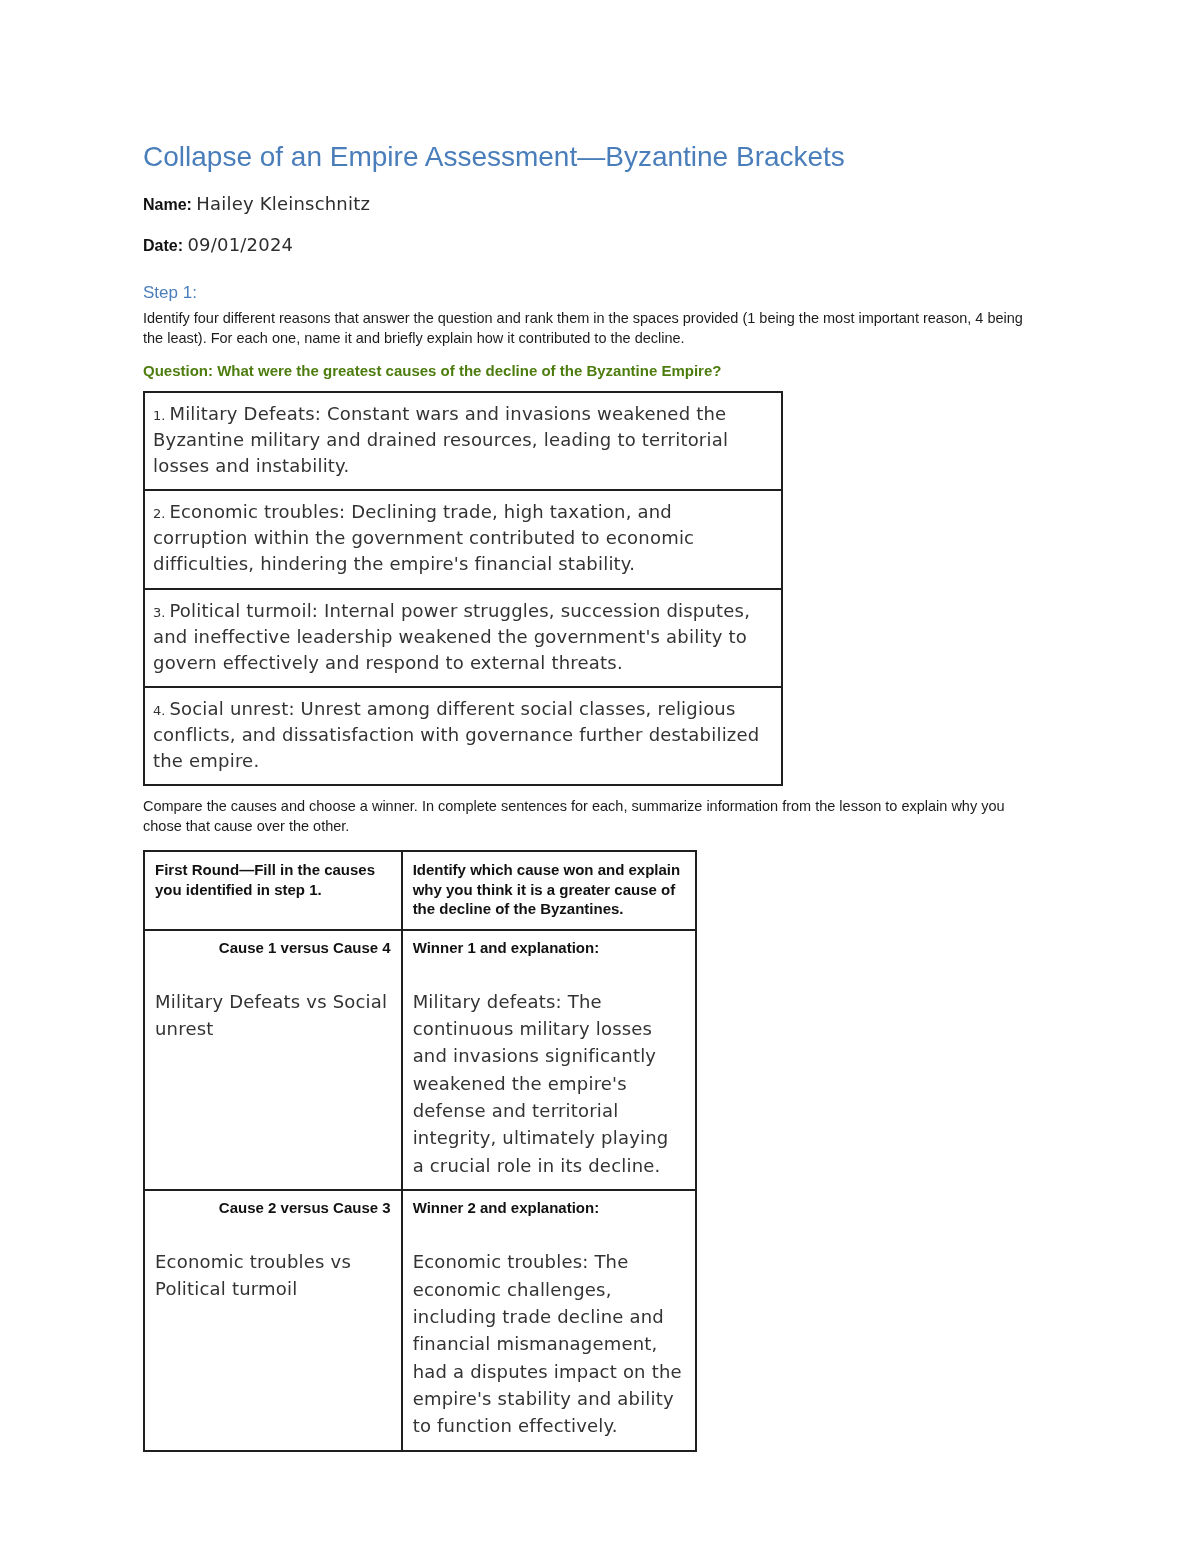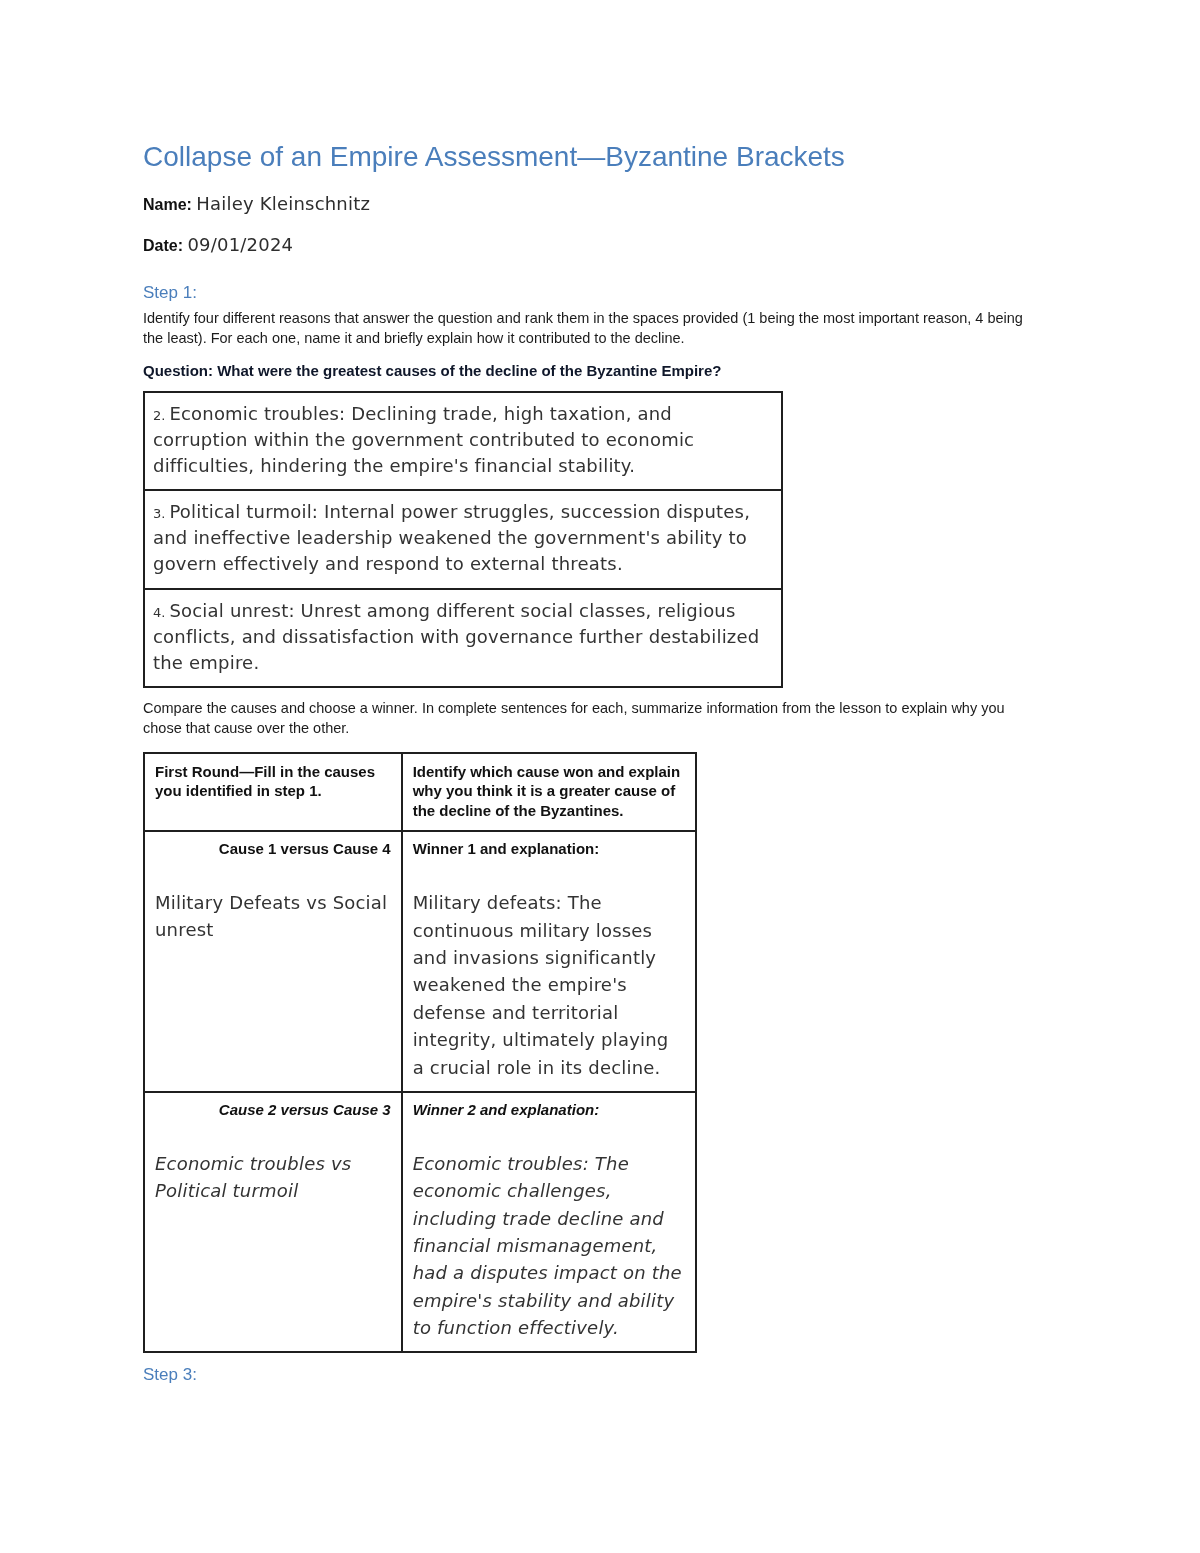--- a/index.html
+++ b/index.html
@@ -44,21 +44,21 @@
   .instructions {
     font-size: 14.5px;
     line-height: 1.38;
     color: #1c1c1c;
     margin-bottom: 14px;
     max-width: 900px;
   }
   .question-line {
     font-size: 15px;
     font-weight: 700;
-    color: #0f172a;
+    color: #4d7c0f;
     margin-bottom: 12px;
   }
   table { border-collapse: collapse; }
   .answers-table {
     width: 640px;
     margin-bottom: 10px;
   }
   .answers-table td {
     border: 2px solid #1f1f1f;
     padding: 8px 12px 10px 8px;
@@ -115,21 +115,21 @@
   }
   .explanation-text {
     font-family: "DejaVu Sans", sans-serif;
     font-size: 18px;
     line-height: 1.52;
     color: #333333;
     letter-spacing: 0.2px;
     margin-top: 32px;
   }
   .row-first .cell-inner  { min-height: 212px; }
-  .row-second .cell-inner { min-height: 224px; font-style: italic; }
+  .row-second .cell-inner { min-height: 224px; }
   .step3-heading { margin-top: 2px; }
 </style>
 </head>
 <body>
 
 <div class="page">
   <div class="content">
 
     <h1 class="doc-title">Collapse of an Empire Assessment—Byzantine Brackets</h1>
 
@@ -144,20 +144,25 @@
     </div>
 
     <h2 class="step-heading">Step 1:</h2>
     <p class="instructions">Identify four different reasons that answer the question and rank them in the spaces provided (1 being the most important reason, 4 being the least). For each one, name it and briefly explain how it contributed to the decline.</p>
     <p class="question-line">Question: What were the greatest causes of the decline of the Byzantine Empire?</p>
 
     <table class="answers-table">
       <tbody>
         <tr>
           <td>
+            <span class="answer-num">1.</span><span class="answer-text">Military Defeats: Constant wars and invasions weakened the Byzantine military and drained resources, leading to territorial losses and instability.</span>
+          </td>
+        </tr>
+        <tr>
+          <td>
             <span class="answer-num">2.</span><span class="answer-text">Economic troubles: Declining trade, high taxation, and corruption within the government contributed to economic difficulties, hindering the empire's financial stability.</span>
           </td>
         </tr>
         <tr>
           <td>
             <span class="answer-num">3.</span><span class="answer-text">Political turmoil: Internal power struggles, succession disputes, and ineffective leadership weakened the government's ability to govern effectively and respond to external threats.</span>
           </td>
         </tr>
         <tr>
           <td>
@@ -203,16 +208,15 @@
           <td class="col-right">
             <div class="cell-inner">
               <div class="winner-label">Winner 2 and explanation:</div>
               <div class="explanation-text">Economic troubles: The economic challenges, including trade decline and financial mismanagement, had a disputes impact on the empire's stability and ability to function effectively.</div>
             </div>
           </td>
         </tr>
       </tbody>
     </table>
 
-    <h2 class="step-heading step3-heading">Step 3:</h2>
 
   </div>
 </div>
 
 </body></html>

